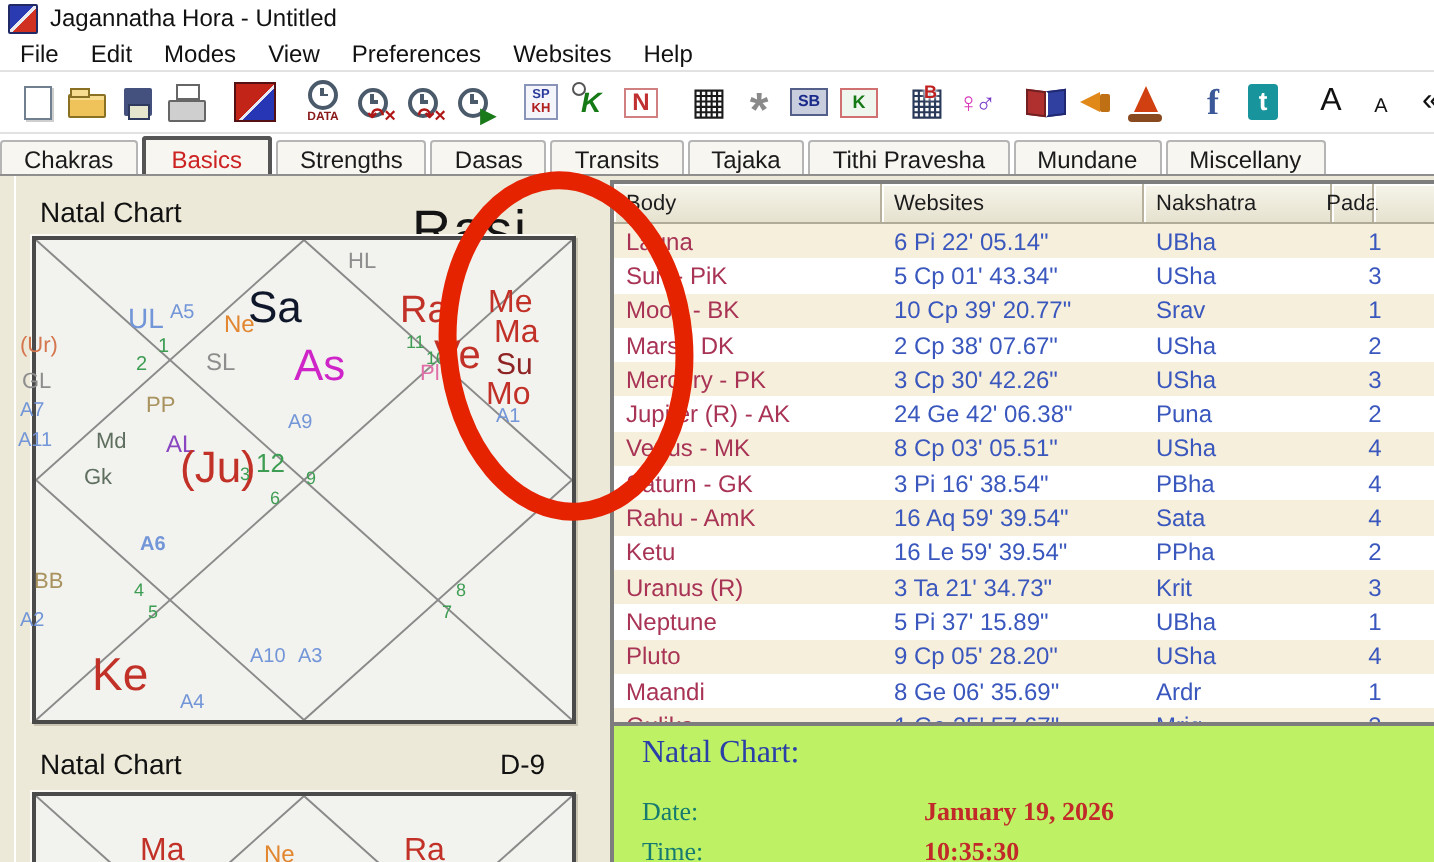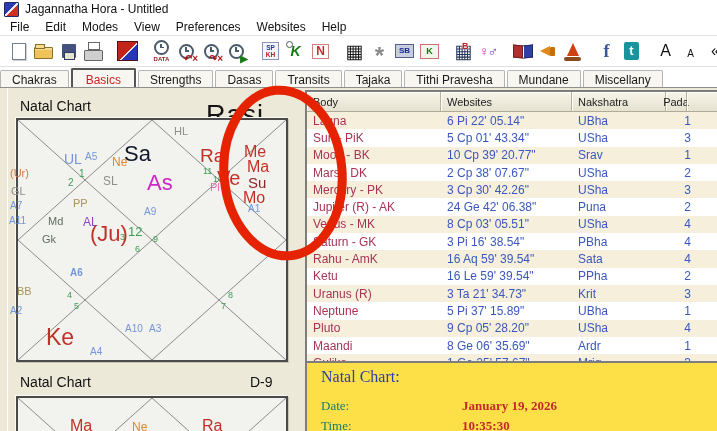--- a/index.html
+++ b/index.html
@@ -95,21 +95,21 @@
   .th0{width:134px}.th1{width:131px}.th2{width:94px}.th3{width:21px;justify-content:center;padding-left:0}.th4{flex:1;border-right:none}
   .trow{display:flex;height:17.3px;align-items:center;font-size:12px}
   #tbody .trow:nth-child(odd){background:#f6efdc}
   .tc{padding-left:6px;box-sizing:border-box;overflow:hidden;white-space:nowrap}
   .tc0{width:134px;color:#a83355}
   .tc1{width:131px;color:#3a57be}
   .tc2{width:94px;color:#3a57be}
   .tc3{width:43px;color:#3a57be;text-align:center;padding-left:0}
 
   
-  .infobox{position:absolute;left:305px;top:361px;width:412px;height:70px;background:#fde047;
+  .infobox{position:absolute;left:305px;top:361px;width:412px;height:70px;background:#bef264;
            border-top:2px solid #7d7d7d;border-left:2px solid #7d7d7d;box-sizing:border-box;
            font-family:"Liberation Serif",serif;overflow:hidden}
   .info-heading{position:absolute;left:14px;top:5px;font-size:16px;color:#2b3fa8}
   .info-label{position:absolute;left:14px;font-size:13px;color:#177a70}
   .info-value{position:absolute;left:155px;font-size:13px;font-weight:700;color:#c22a2a}
 </style>
 </head>
 <body>
 
 <div class="titlebar">

